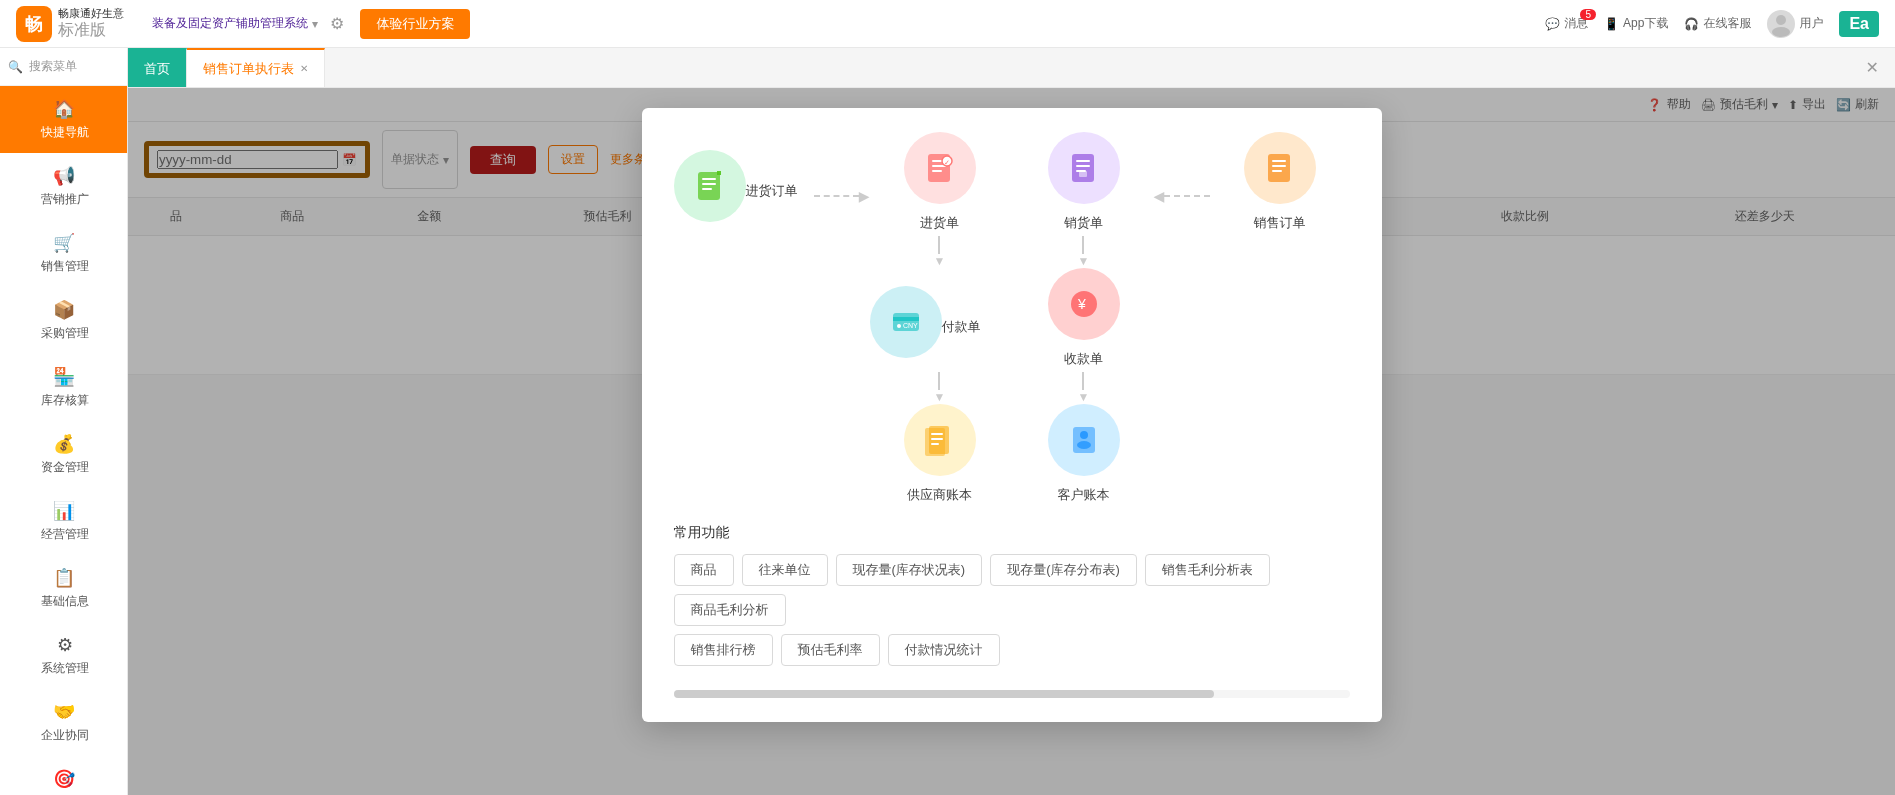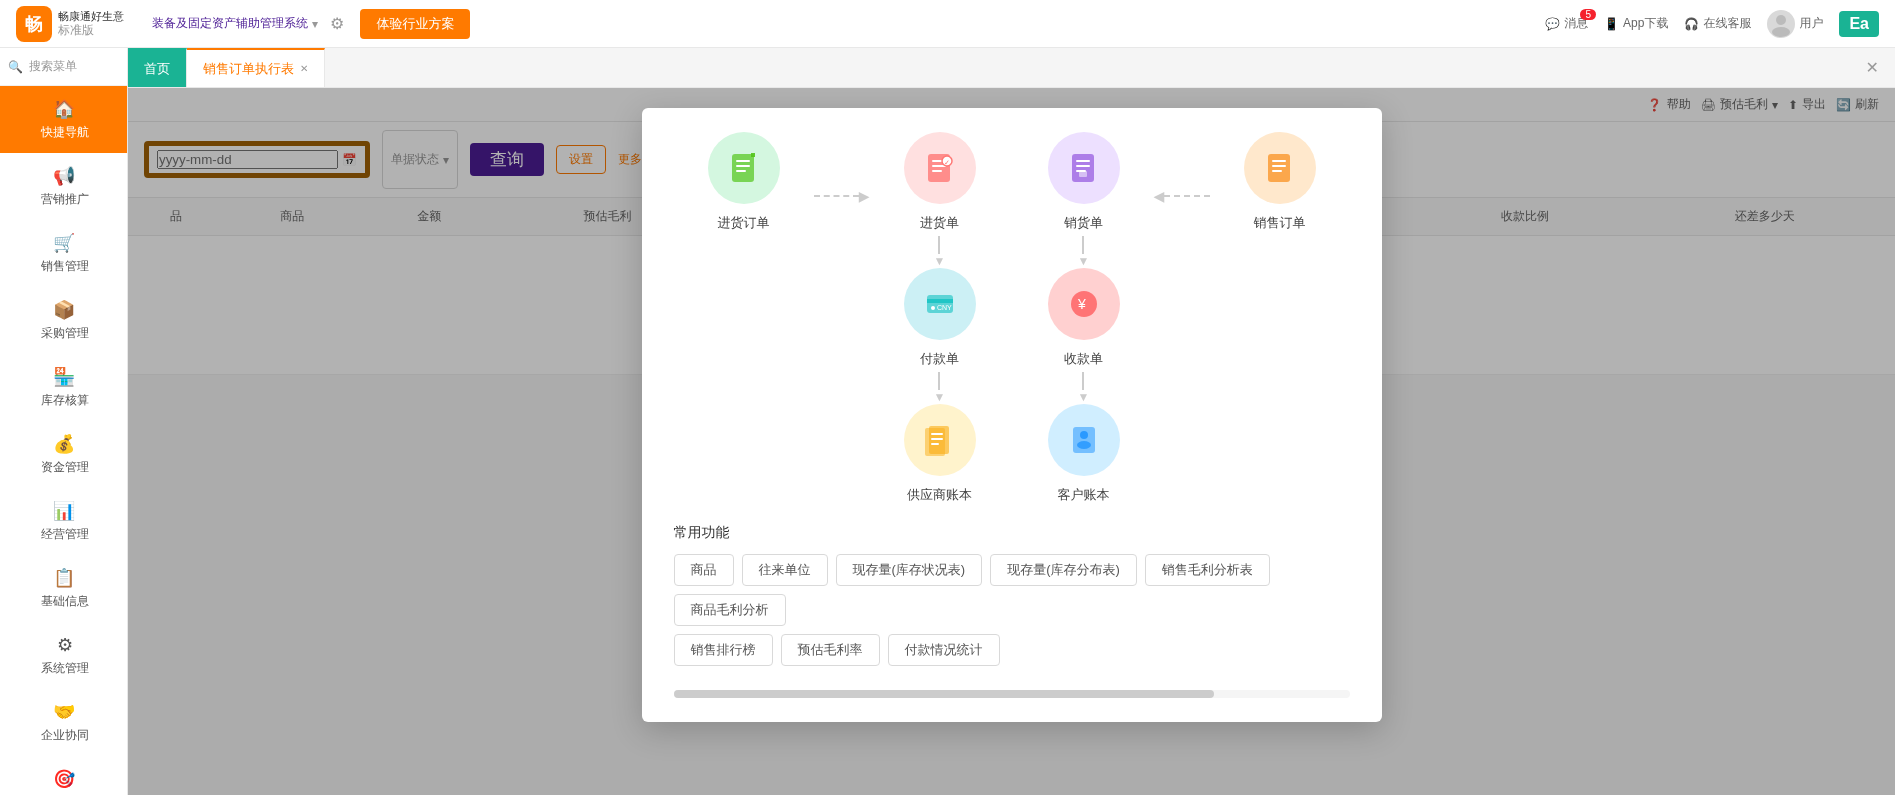--- a/index.html
+++ b/index.html
@@ -11,21 +11,21 @@
     .main-area { display: flex; flex: 1; overflow: hidden; }
     .sidebar { width: 128px; background: #fff; border-right: 1px solid #e8e8e8; flex-shrink: 0; display: flex; flex-direction: column; }
     .content-area { flex: 1; display: flex; flex-direction: column; overflow: hidden; }
     .tab-bar { height: 40px; background: #f5f5f5; display: flex; align-items: stretch; border-bottom: 1px solid #e8e8e8; }
     .page-content { flex: 1; position: relative; overflow: hidden; background: #f7f7f7; }
 
     
     .logo-area { display: flex; align-items: center; width: 128px; flex-shrink: 0; }
     .logo-icon { width: 36px; height: 36px; background: #ff7a00; border-radius: 8px; display: flex; align-items: center; justify-content: center; color: #fff; font-size: 18px; font-weight: bold; margin-right: 6px; }
     .logo-text { font-size: 11px; color: #333; line-height: 1.3; }
-    .logo-text .sub { color: #999; font-size: 12px; }
+    .logo-text .sub { color: #999; font-size: 16px; }
     .system-title-area { display: flex; align-items: center; margin-left: 8px; }
     .system-title { font-size: 12px; color: #4c1d95; font-weight: 500; }
     .system-dropdown { color: #999; margin-left: 4px; cursor: pointer; font-size: 12px; }
     .settings-icon { margin-left: 12px; color: #999; cursor: pointer; font-size: 16px; }
     .trial-btn { margin-left: 16px; background: #ff7a00; color: #fff; border: none; border-radius: 4px; padding: 6px 16px; font-size: 13px; cursor: pointer; }
     .top-right { margin-left: auto; display: flex; align-items: center; gap: 16px; }
     .top-icon-item { display: flex; align-items: center; gap: 4px; color: #666; cursor: pointer; font-size: 12px; position: relative; }
     .badge { background: #f5222d; color: #fff; border-radius: 10px; font-size: 10px; padding: 0 4px; position: absolute; top: -6px; right: -8px; min-width: 16px; text-align: center; }
     .user-avatar { width: 28px; height: 28px; border-radius: 50%; background: #d9d9d9; display: flex; align-items: center; justify-content: center; overflow: hidden; }
 
@@ -39,21 +39,21 @@
     .tab-item { display: flex; align-items: center; padding: 0 16px; background: #fff; border-right: 1px solid #e8e8e8; cursor: pointer; font-size: 13px; color: #666; gap: 6px; border-top: 2px solid transparent; }
     .tab-item.active { color: #ff7a00; border-top: 2px solid #ff7a00; background: #fff; }
     .tab-item.home { background: #1ab394; color: #fff; border-top: 2px solid transparent; }
     .tab-close { font-size: 10px; color: #999; cursor: pointer; }
     .tab-end-close { margin-left: auto; padding: 0 16px; cursor: pointer; color: #999; font-size: 16px; display: flex; align-items: center; }
 
     
     .toolbar { display: flex; align-items: center; padding: 8px 16px; background: #fff; border-bottom: 1px solid #e8e8e8; gap: 12px; flex-shrink: 0; }
     .toolbar-right { margin-left: auto; display: flex; gap: 10px; align-items: center; }
     .toolbar-btn { display: flex; align-items: center; gap: 4px; color: #666; font-size: 12px; cursor: pointer; }
-    .query-btn { background: #4c1d95; color: #fff; border: none; border-radius: 4px; padding: 5px 20px; font-size: 17px; cursor: pointer; }
+    .query-btn { background: #b91c1c; color: #fff; border: none; border-radius: 4px; padding: 5px 20px; font-size: 13px; cursor: pointer; }
     .set-btn { background: #fff; color: #ff7a00; border: 1px solid #ff7a00; border-radius: 4px; padding: 5px 12px; font-size: 12px; cursor: pointer; }
 
     
     .filter-area { display: flex; align-items: center; padding: 8px 16px; background: #fff; border-bottom: 1px solid #e8e8e8; gap: 12px; flex-shrink: 0; }
     .filter-input { border: 1px solid #d9d9d9; border-radius: 4px; padding: 20px 8px; font-size: 12px; color: #999; display: flex; align-items: center; gap: 4px; cursor: text; }
     .filter-more { color: #ff7a00; font-size: 12px; cursor: pointer; }
     .date-input { border: 5px solid #a16207; border-radius: 4px; padding: 4px 8px; font-size: 12px; color: #bbb; display: flex; align-items: center; gap: 4px; min-width: 140px; }
 
     
     .table-wrapper { flex: 1; overflow: auto; background: #fff; }
@@ -264,21 +264,21 @@
           </table>
         </div>
 
         <div class="popup-overlay">
           <div class="popup">
 
             <div style="margin-bottom:20px;">
 
               <div style="display:flex; align-items:flex-end; justify-content:flex-start; gap:0; margin-bottom:4px;">
 
-                <div style="display:flex;flex-direction:column;align-items:center;width:140px;">
+                <div style="display:flex;flex-direction:row;align-items:center;width:140px;">
                   <div class="wf-circle wf-green" style="font-size:32px;display:flex;align-items:center;justify-content:center;">
                     <svg width="38" height="38" viewBox="0 0 38 38">
                         <rect x="7" y="5" width="22" height="28" rx="3" fill="#52c41a" opacity="0.7"></rect>
                         <rect x="11" y="11" width="14" height="2" rx="1" fill="#fff"></rect>
                         <rect x="11" y="16" width="14" height="2" rx="1" fill="#fff"></rect>
                         <rect x="11" y="21" width="10" height="2" rx="1" fill="#fff"></rect>
                         <polygon points="26,4 30,4 30,8 26,8" fill="#52c41a" opacity="0.9"></polygon>
                       </svg>
                   </div>
                   <span class="wf-label">进货订单</span>
@@ -355,21 +355,21 @@
                   </div>
                 </div>
                 <div style="width:56px;"></div>
                 <div style="width:140px;"></div>
               </div>
 
               <div style="display:flex;align-items:flex-end;justify-content:flex-start;gap:0;margin-bottom:4px;">
                 <div style="width:140px;"></div>
                 <div style="width:56px;"></div>
 
-                <div style="display:flex;flex-direction:column;align-items:center;width:140px;">
+                <div style="display:flex;flex-direction:row;align-items:center;width:140px;">
                   <div class="wf-circle wf-teal" style="display:flex;align-items:center;justify-content:center;">
                     <svg width="38" height="38" viewBox="0 0 38 38">
                         <rect x="6" y="10" width="26" height="18" rx="3" fill="#13c2c2" opacity="0.6"></rect>
                         <rect x="6" y="14" width="26" height="4" fill="#13c2c2" opacity="0.8"></rect>
                         <circle cx="12" cy="23" r="2" fill="#fff"></circle>
                         <text x="16" y="25" font-size="7" fill="#fff">CNY</text>
                       </svg>
                   </div>
                   <span class="wf-label">付款单</span>
                 </div>

